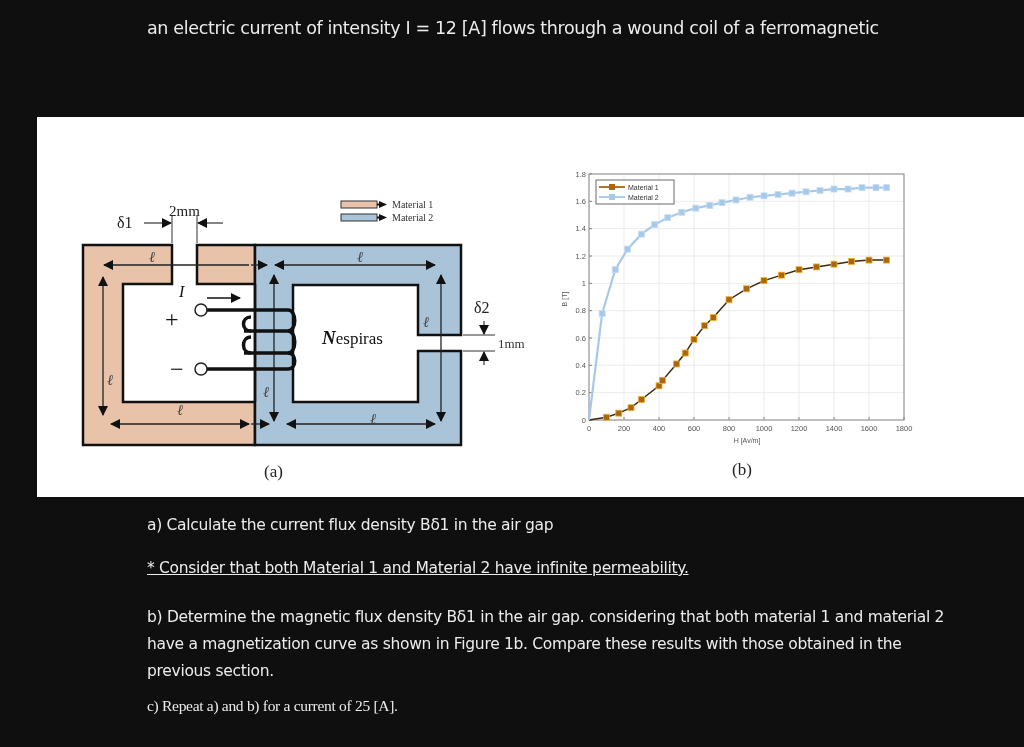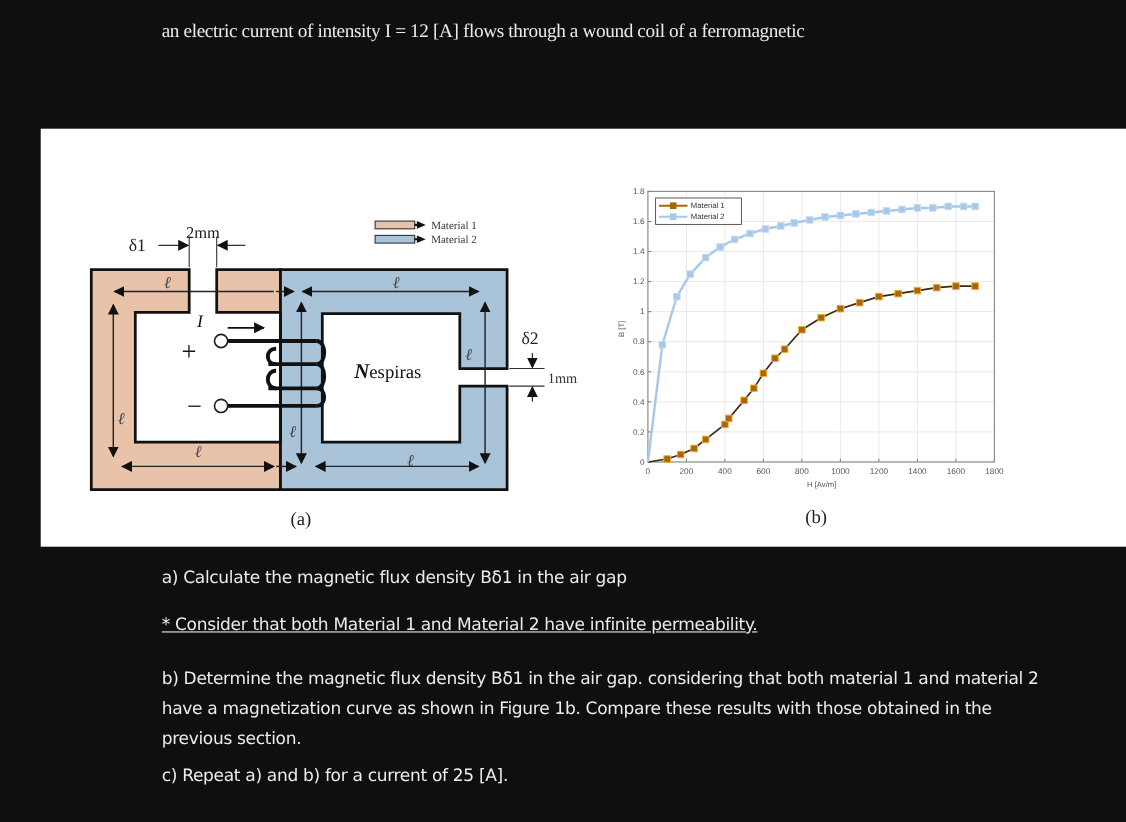--- a/index.html
+++ b/index.html
@@ -4,34 +4,34 @@
   <style>
     html, body { margin: 0; padding: 0; }
     body {
       width: 1024px; height: 747px; background: #0f0f0f; position: relative; overflow: hidden;
       font-family: "DejaVu Sans", sans-serif; color: #ececec;
     }
     .intro {
       position: absolute; left: 147px; top: 14px; width: 800px;
       font-size: 17.5px; line-height: 29px; letter-spacing: -0.35px;
     }
-    .intro p { margin: 0; font-family: Liberation Serif, serif; }
+    .intro p { margin: 0; }
     .figure {
       position: absolute; left: 37px; top: 117px; width: 987px; height: 380px; background: #ffffff;
     }
     .figure svg { position: absolute; left: 0; top: 0; }
     .questions {
       position: absolute; left: 147px; top: 512px; width: 800px;
       font-size: 15.5px; line-height: 27px; letter-spacing: -0.3px;
     }
     .questions p { margin: 0; }
     .q-a { position: absolute; top: 0; }
     .q-note { position: absolute; top: 43px; text-decoration: underline; }
     .q-b { position: absolute; top: 92px; width: 800px; }
-    .q-c { position: absolute; top: 180px; }
+    .q-c { position: absolute; top: 180px; font-family: Liberation Serif, serif; }
   </style>
 </head>
 <body>
 
 <div class="intro">
   <p>an electric current of intensity I = 12 [A] flows through a wound coil of a ferromagnetic</p>
 </div>
 
 <div class="figure">
   <svg width="987" height="380" viewBox="0 0 987 380" xmlns="http://www.w3.org/2000/svg" font-family="Liberation Serif, serif">
@@ -255,17 +255,17 @@
         <rect x="572" y="77" width="6" height="6" fill="#a6c9ea"></rect>
         <text x="591" y="82.5" font-size="7" fill="#333">Material 2</text>
       </g>
 
       <text x="695" y="358" font-size="17" fill="#222" font-family="Liberation Serif, serif">(b)</text>
     </g>
   </svg>
 </div>
 
 <div class="questions">
-  <p class="q-a">a) Calculate the magnetic flux density Bδ1 in the air gap</p>
+  <p class="q-a">a) Calculate the current flux density Bδ1 in the air gap</p>
   <p class="q-note">* Consider that both Material 1 and Material 2 have infinite permeability.</p>
   <p class="q-b">b) Determine the magnetic flux density Bδ1 in the air gap. considering that both material 1 and material 2 have a magnetization curve as shown in Figure 1b. Compare these results with those obtained in the previous section.</p>
   <p class="q-c">c) Repeat a) and b) for a current of 25 [A].</p>
 </div>
 
 </body></html>

